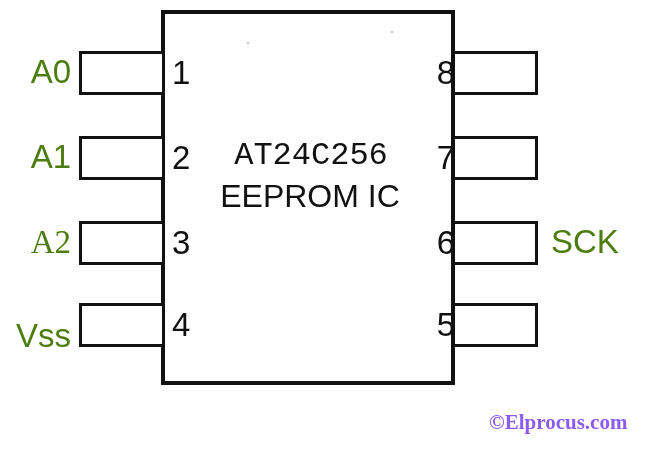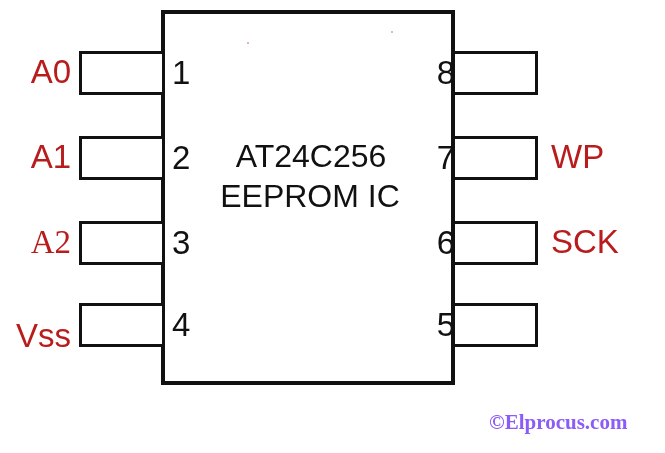--- a/index.html
+++ b/index.html
@@ -39,38 +39,38 @@
     text-align: center;
     color: #111111;
     font-size: 32px;
     line-height: 40px;
     letter-spacing: 0px;
     white-space: nowrap;
   }
   .chip-text .line {
     display: block;
   }
-  .chip-text .line-1 { padding-left: 6px; }
+  .chip-text .line-1 { padding-left: 6px; font-family: Liberation Mono, monospace; }
   .chip-text .line-2 { padding-left: 4px; }
 
   
   .pin-rect {
     position: absolute;
     box-sizing: border-box;
     border: 3px solid #111111;
     background: #ffffff;
     height: 44px;
   }
   .pin-rect.left  { left: 79px;  width: 86px; }
   .pin-rect.right { left: 452px; width: 86px; }
 
   
   .pin-label {
     position: absolute;
-    color: #b91c1c;
+    color: #4d7c0f;
     font-size: 33px;
     line-height: 44px;
     height: 44px;
     white-space: nowrap;
   }
   .pin-label.left {
     right: 594px;      
     text-align: right;
   }
   .pin-label.right {
@@ -134,21 +134,20 @@
 
   <div class="pin-rect left" style="top:303px;"></div>
   <div class="pin-label left" style="top:302px;margin-top:12px;">Vss</div>
   <div class="pin-num left" style="top:303px;">4</div>
 
   <div class="pin-rect right" style="top:51px;"></div>
   <div class="pin-num right" style="top:51px;">8</div>
 
   <div class="pin-rect right" style="top:136px;"></div>
   <div class="pin-num right" style="top:136px;">7</div>
-  <div class="pin-label right" style="top:135px;">WP</div>
 
   <div class="pin-rect right" style="top:221px;"></div>
   <div class="pin-num right" style="top:221px;">6</div>
   <div class="pin-label right" style="top:220px;">SCK</div>
 
   <div class="pin-rect right" style="top:303px;"></div>
   <div class="pin-num right" style="top:303px;">5</div>
 
   <div class="chip-text">
     <span class="line line-1">AT24C256</span>

